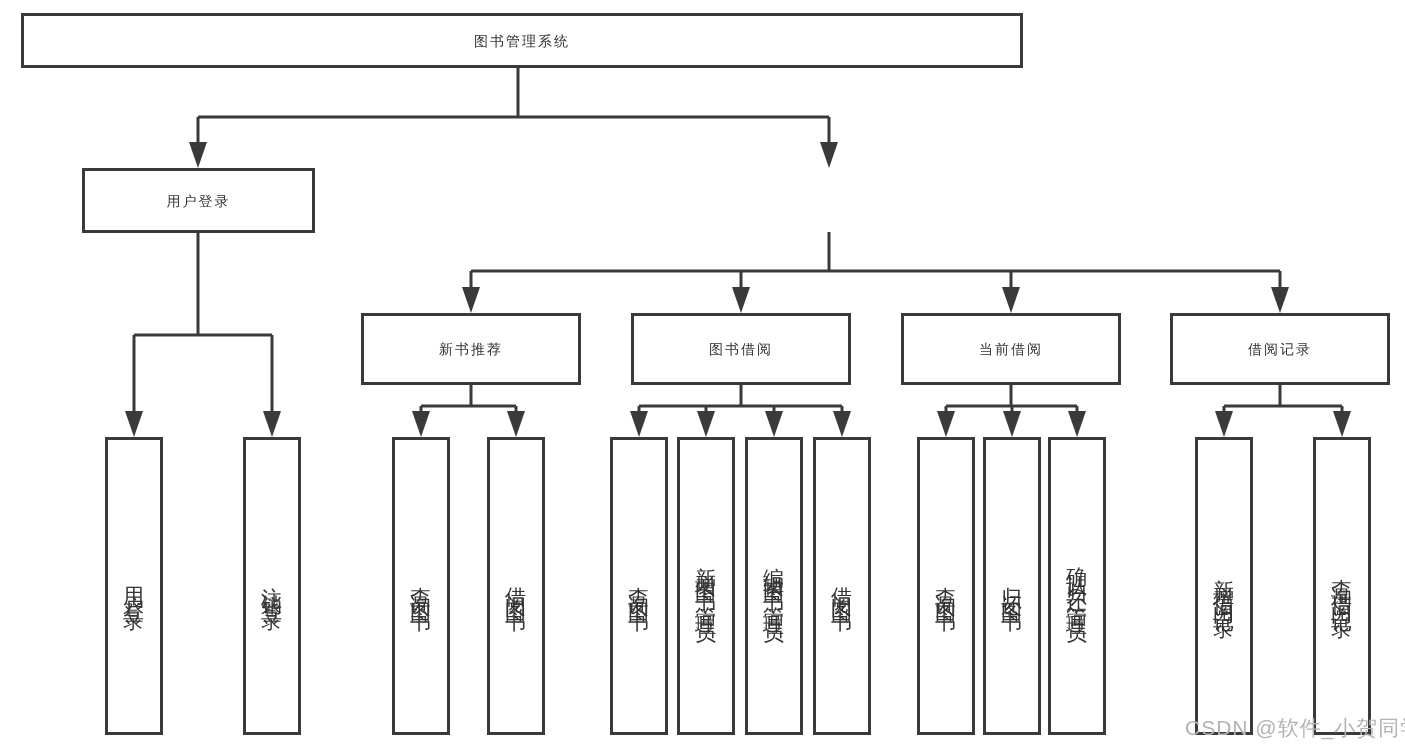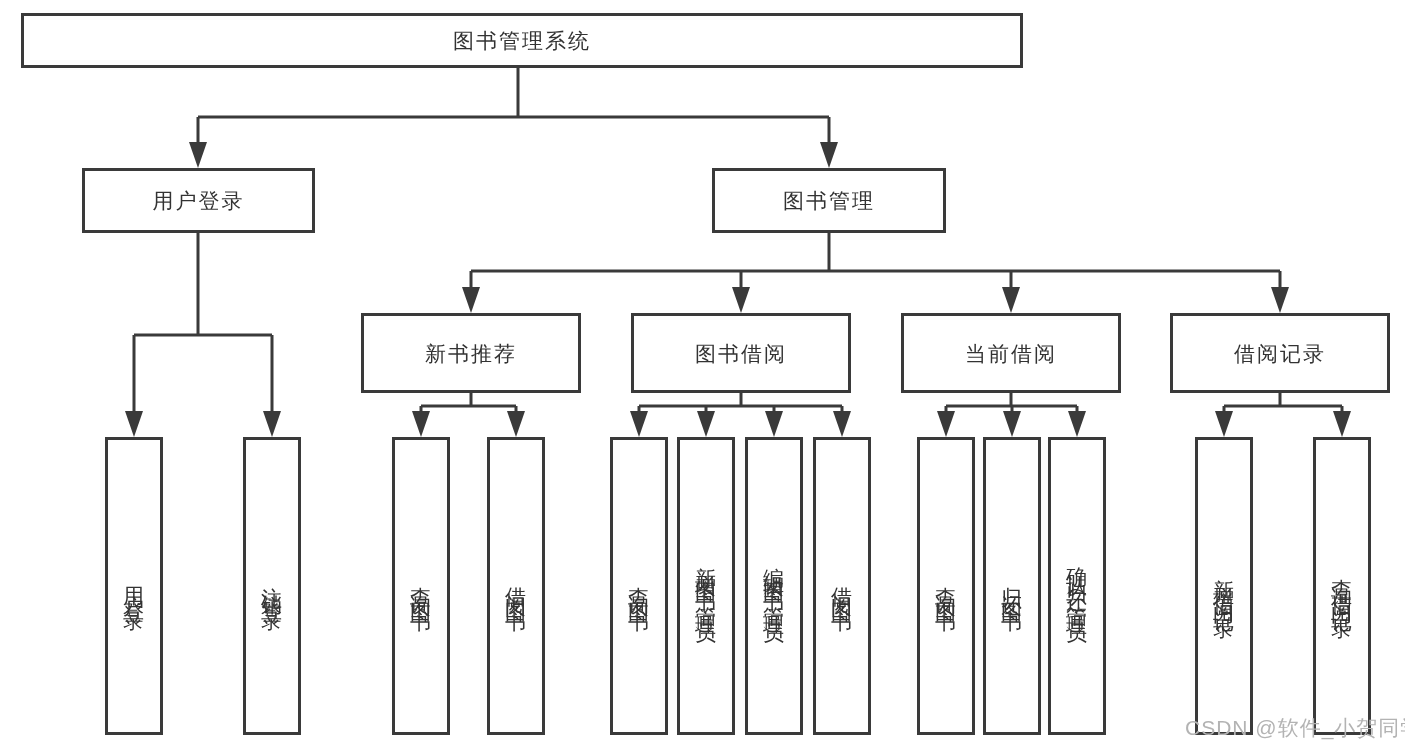--- a/index.html
+++ b/index.html
@@ -35,28 +35,28 @@
     background: var(--background);
     border: 3px solid var(--line);
     color: var(--text);
     display: flex;
     align-items: center;
     justify-content: center;
     text-align: center;
   }
 
   .h-box {
-    font-size: 21px;
+    font-size: 14px;
     letter-spacing: 2px;
     line-height: 1;
   }
 
   .root-box   { left: 21px;  top: 13px;  width: 1002px; height: 55px; }
   .lvl2-box   { top: 168px; height: 65px; }
-  .lvl3-box   { top: 313px; height: 80px; }
+  .lvl3-box   { top: 313px; height: 72px; }
 
   .leaf {
     top: 437px;
     width: 58px;
     height: 298px;
     writing-mode: vertical-rl;
     text-orientation: mixed;
     font-size: 21px;
     letter-spacing: 8px;
     line-height: 1;
@@ -118,23 +118,20 @@
     </g>
   </svg>
 
   <div class="box h-box root-box">
     <span>图书管理系统</span>
   </div>
 
   <div class="box h-box lvl2-box" style="left:82px;width:233px;">
     <span>用户登录</span>
   </div>
-  <div class="box h-box lvl2-box" style="left:712px;width:234px;">
-    <span>图书管理</span>
-  </div>
 
   <div class="box h-box lvl3-box" style="left:361px;width:220px;">
     <span>新书推荐</span>
   </div>
   <div class="box h-box lvl3-box" style="left:631px;width:220px;text-align:right;">
     <span>图书借阅</span>
   </div>
   <div class="box h-box lvl3-box" style="left:901px;width:220px;">
     <span>当前借阅</span>
   </div>

